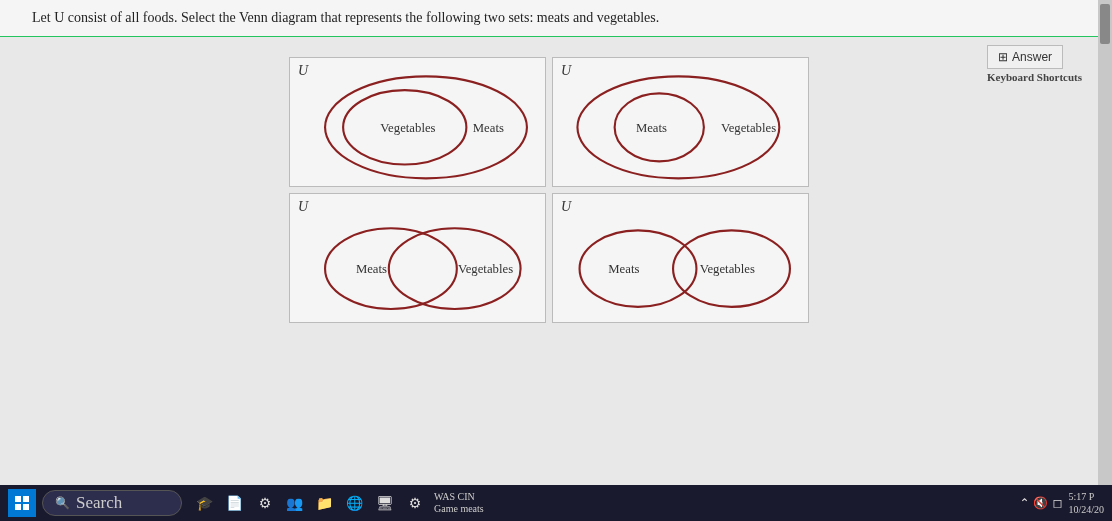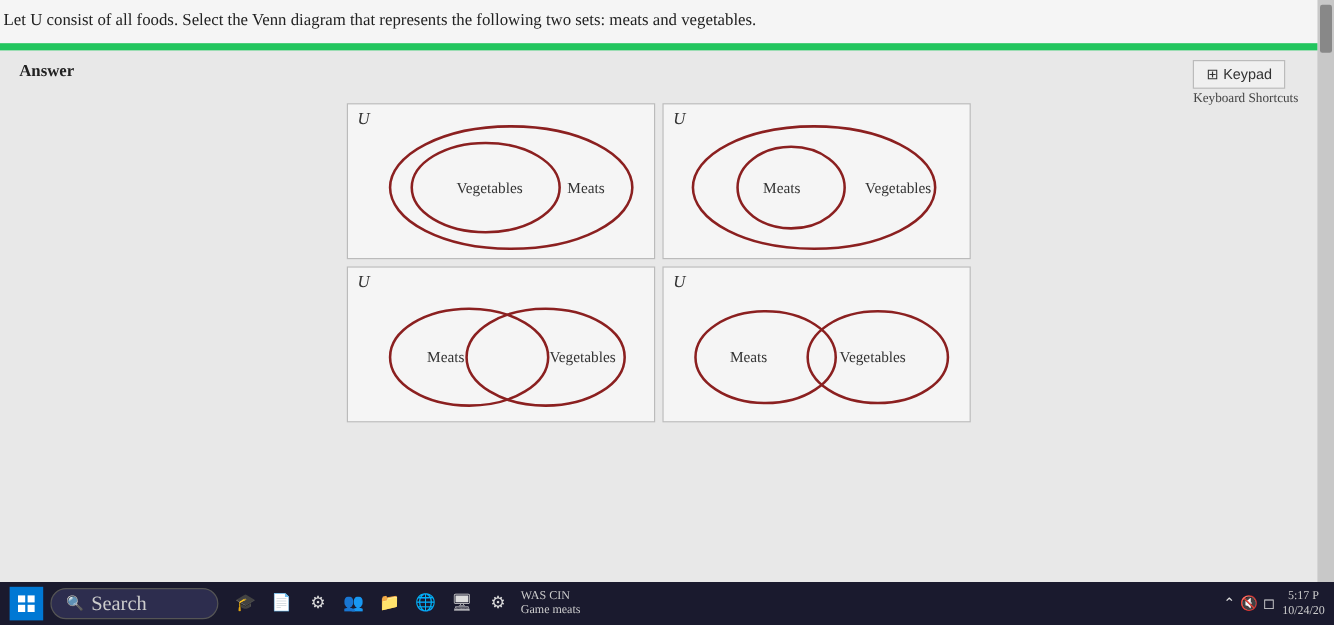--- a/index.html
+++ b/index.html
@@ -18,22 +18,22 @@
       position: absolute;
       top: 0;
       left: 0;
       right: 14px;
       bottom: 36px;
       background: #e8e8e8;
     }
 
     .question-bar {
       background: #f5f5f5;
-      border-bottom: 6px solid #22c55e;
-      padding: 10px 3px;
+      border-bottom: 1px solid #22c55e;
+      padding: 10px 32px;
       font-size: 14px;
       color: #222;
     }
 
     .answer-section {
       position: relative;
       padding: 10px 16px;
     }
 
     .answer-label {
@@ -61,20 +61,21 @@
       font-size: 12px;
       cursor: pointer;
       color: #333;
     }
 
     .keyboard-shortcuts {
       font-size: 11px;
       color: #444;
       text-align: center;
       margin-top: 2px;
+      font-weight: bold;
     }
 
     
     .venn-grid {
       display: grid;
       grid-template-columns: 1fr 1fr;
       grid-template-rows: 1fr 1fr;
       gap: 6px;
       width: 520px;
       margin: 0 auto;
@@ -173,21 +174,21 @@
     .taskbar-right {
       margin-left: auto;
       display: flex;
       align-items: center;
       gap: 6px;
       color: #ccc;
       font-size: 10px;
     }
 
     .taskbar-time {
-      text-align: center;
+      text-align: left;
       line-height: 1.3;
     }
 
     .taskbar-sys-icons {
       display: flex;
       align-items: center;
       gap: 4px;
       color: #ddd;
       font-size: 12px;
     }
@@ -222,26 +223,25 @@
 </head>
 <body>
 
 <div class="main-area">
 
   <div class="question-bar">
     <span>Let U consist of all foods. Select the Venn diagram that represents the following two sets: meats and vegetables.</span>
   </div>
 
   <div class="answer-section">
-    <div class="answer-label">Answer</div>
 
     <div class="keypad-area">
       <button class="keypad-btn">
         <span>⊞</span>
-        <span>Keypad</span>
+        <span>Answer</span>
       </button>
       <div class="keyboard-shortcuts">Keyboard Shortcuts</div>
     </div>
 
     <div class="venn-grid">
 
       <div class="venn-box">
         <span class="u-label"><i>U</i></span>
         <svg class="venn-svg" viewBox="0 0 240 120">
 

